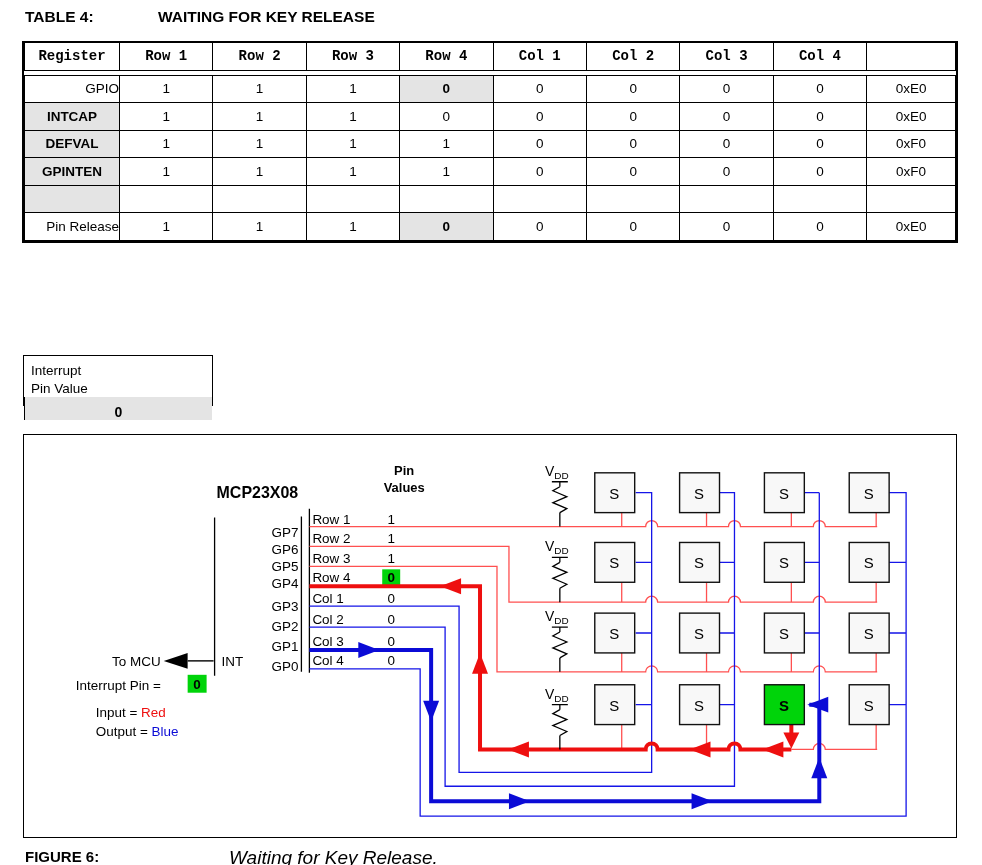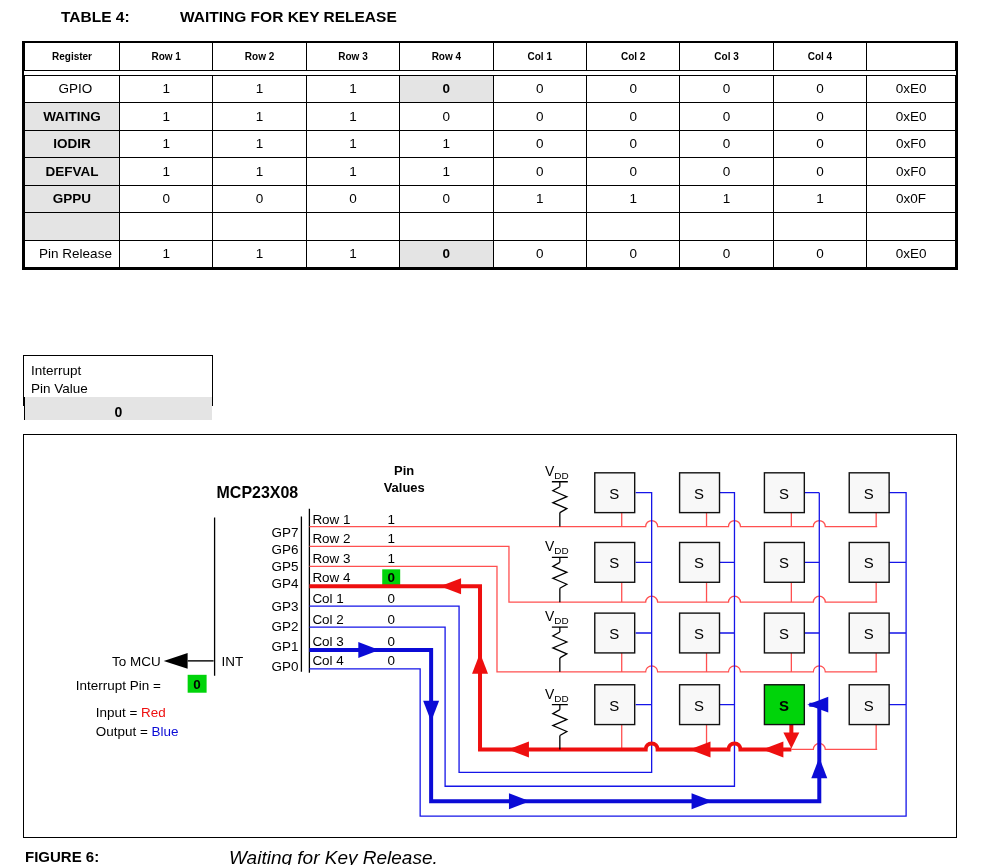--- a/index.html
+++ b/index.html
@@ -6,51 +6,51 @@
     --thin-red:#ff5050; --thick-red:#ee0f0f;
     --thin-blue:#1515e8; --thick-blue:#0b0bd6;
     --green:#00d40a; --gray:#e4e4e4;
   }
   *{margin:0;padding:0;box-sizing:border-box;}
   html,body{background:#ffffff;}
   body{width:982px;height:865px;position:relative;overflow:hidden;
        font-family:"Liberation Sans", sans-serif;color:#000;}
   .abs{position:absolute;}
   
-  .doc-title{font-weight:bold;font-size:15.5px;margin-left:36px;}
+  .doc-title{font-weight:bold;font-size:15.5px;}
   .caption-label{font-weight:bold;font-size:15px;}
   .caption-text{font-style:italic;font-size:19px;margin-left:24px;}
   
   .tbl-wrap{left:22px;top:41px;width:936px;border:2px solid #000;background:#fff;}
   table{border-collapse:collapse;table-layout:fixed;width:100%;}
   col.c-reg{width:95px;} col.c-val{width:93.4px;} col.c-hex{width:auto;}
   th,td{border:1px solid #000;font-size:13.5px;text-align:center;
         height:27.5px;overflow:hidden;white-space:nowrap;}
-  th{font-weight:bold;font-size:10px;height:27px;}
+  th{font-weight:bold;font-size:14px;height:27px;font-family:Liberation Mono, monospace;}
   thead th{border-top:none;}
-  td.reg{text-align:center;padding-left:7px;}
+  td.reg{text-align:right;padding-left:7px;}
   td.hl{background:var(--gray);font-weight:bold;}
   .tbl-gap{height:4px;background:#fff;}
   .hdr-table th{border-bottom:1.5px solid #000;}
   
   .int-box{left:23px;top:355px;width:190px;height:51px;border:1.5px solid #000;
            display:flex;background:#fff;flex-direction:column;}
   .int-box .lbl{width:98px;font-size:13.5px;line-height:17.5px;padding:6px 0 0 7px;}
   .int-box .val{flex:1;background:var(--gray);border-left:1px solid #000;
                 font-weight:bold;font-size:14px;text-align:center;padding-top:7px;}
   
   .fig-box{left:23px;top:434px;width:934px;height:404px;border:1.5px solid #000;background:#fff;}
   .fig-box svg{position:absolute;left:0;top:0;width:100%;height:100%;}
   svg text{font-family:"Liberation Sans", sans-serif;}
 </style>
 </head>
 <body>
 
 <span class="abs doc-title" style="left:25px;top:8px;">TABLE 4:</span>
-<span class="abs doc-title" style="left:144px;top:8px;">WAITING FOR KEY RELEASE</span>
+<span class="abs doc-title" style="left:158px;top:8px;">WAITING FOR KEY RELEASE</span>
 
 <div class="abs tbl-wrap">
   <table class="hdr-table">
     <colgroup>
         <col class="c-reg">
         <col class="c-val">
         <col class="c-val">
         <col class="c-val">
         <col class="c-val">
         <col class="c-val">
@@ -95,66 +95,54 @@
           <td>1</td>
           <td>1</td>
           <td class="hl">0</td>
           <td>0</td>
           <td>0</td>
           <td>0</td>
           <td>0</td>
           <td>0xE0</td>
         </tr>
         <tr>
-          <td class="hl">WAITING</td>
+          <td class="hl">INTCAP</td>
           <td>1</td>
           <td>1</td>
           <td>1</td>
           <td>0</td>
           <td>0</td>
           <td>0</td>
           <td>0</td>
           <td>0</td>
           <td>0xE0</td>
         </tr>
         <tr>
-          <td class="hl">IODIR</td>
+          <td class="hl">DEFVAL</td>
           <td>1</td>
           <td>1</td>
           <td>1</td>
           <td>1</td>
           <td>0</td>
           <td>0</td>
           <td>0</td>
           <td>0</td>
           <td>0xF0</td>
         </tr>
         <tr>
-          <td class="hl">DEFVAL</td>
+          <td class="hl">GPINTEN</td>
           <td>1</td>
           <td>1</td>
           <td>1</td>
           <td>1</td>
           <td>0</td>
           <td>0</td>
           <td>0</td>
           <td>0</td>
           <td>0xF0</td>
-        </tr>
-        <tr>
-          <td class="hl">GPPU</td>
-          <td>0</td>
-          <td>0</td>
-          <td>0</td>
-          <td>0</td>
-          <td>1</td>
-          <td>1</td>
-          <td>1</td>
-          <td>1</td>
-          <td>0x0F</td>
         </tr>
         <tr>
           <td class="hl"></td>
           <td></td>
           <td></td>
           <td></td>
           <td></td>
           <td></td>
           <td></td>
           <td></td>

